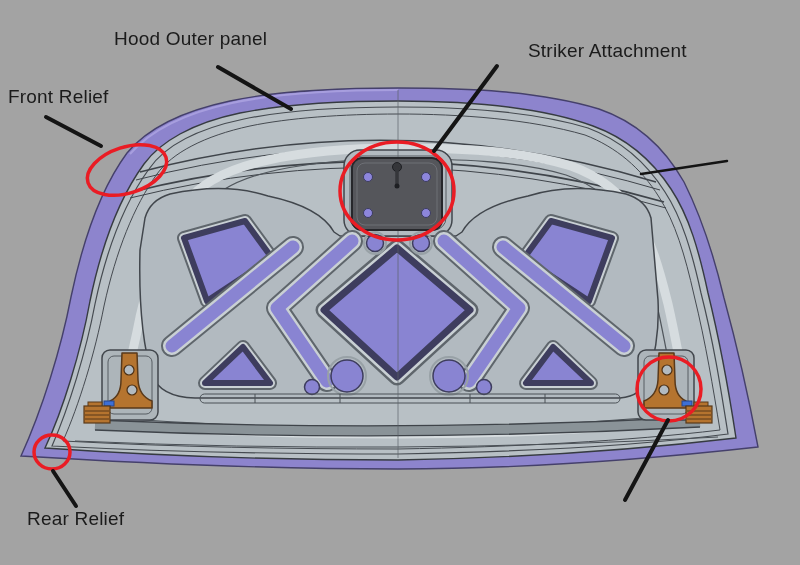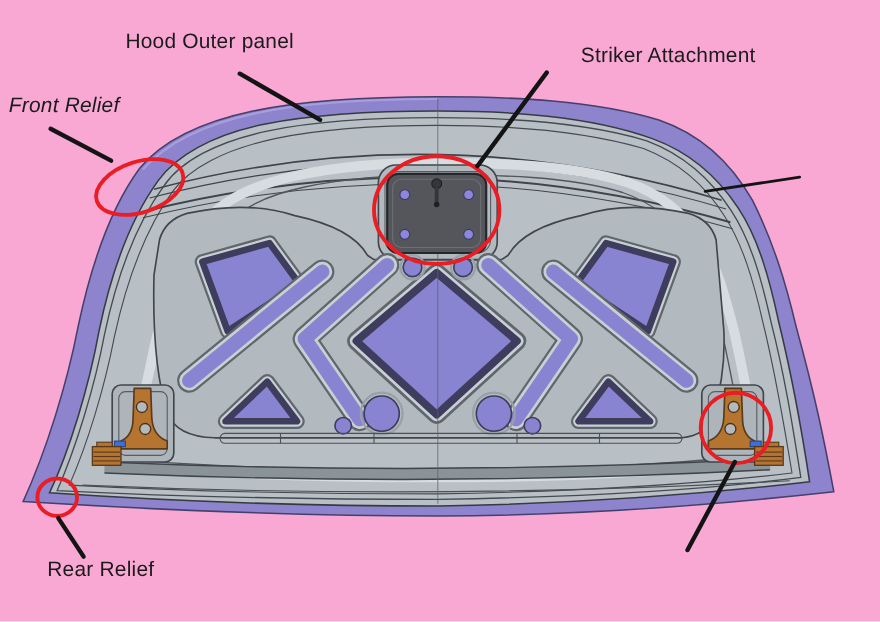--- a/index.html
+++ b/index.html
@@ -1,29 +1,29 @@
 <!DOCTYPE html>
 <html><head>
 <meta charset="utf-8">
 <style>
   html,body{margin:0;padding:0;background:#ffffff;}
   #stage{
-    position:relative;width:800px;height:565px;background:#f9a8d4;
+    position:relative;width:800px;height:565px;background:#a3a3a3;
     font-family:"Liberation Sans", sans-serif;overflow:hidden;
   }
   #stage svg{position:absolute;left:0;top:0;}
   .label{
     position:absolute;color:#1b1b1b;font-size:19px;line-height:1.1;
     white-space:nowrap;letter-spacing:.2px;
   }
   .lbl-hood-outer{left:114px;top:29px;}
-  .lbl-front-relief{left:8px;top:87px;font-style:italic;}
+  .lbl-front-relief{left:8px;top:87px;}
   .lbl-striker{left:528px;top:41px;}
   .lbl-hood-inner{left:647px;top:103px;}
-  .lbl-rear-relief{left:43px;top:509px;}
+  .lbl-rear-relief{left:27px;top:509px;}
   .lbl-hinge{left:530px;top:509px;}
 </style>
 </head>
 <body>
 
 <div id="stage">
 
 <svg width="800" height="565" viewBox="0 0 800 565">
 
   <path d="M 398,88 C 330,88 272,92 230,101 C 178,112 146,130 127,153

